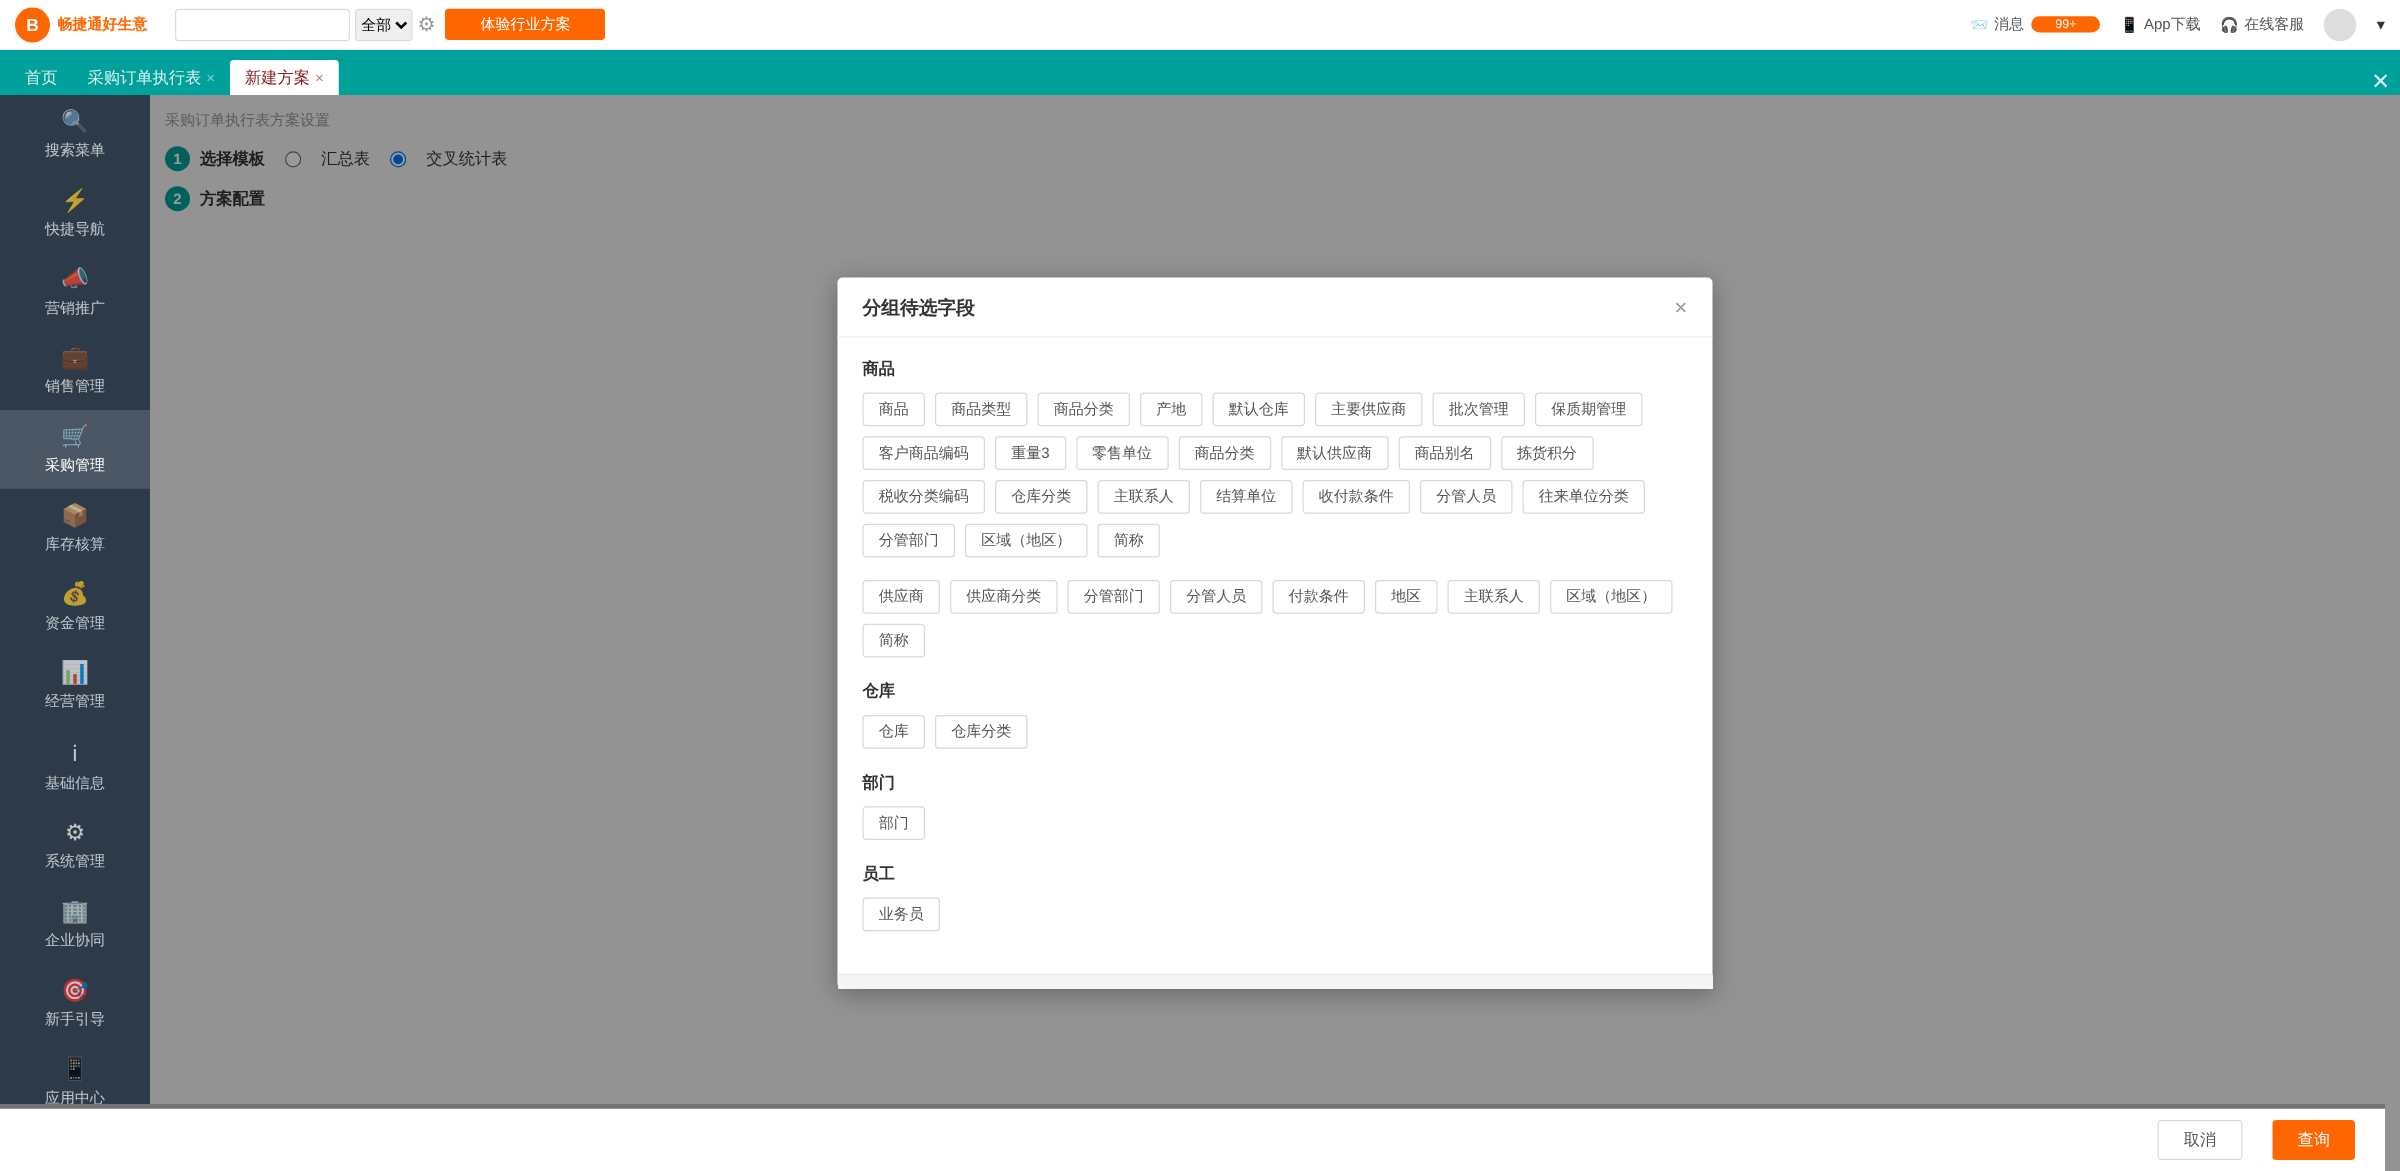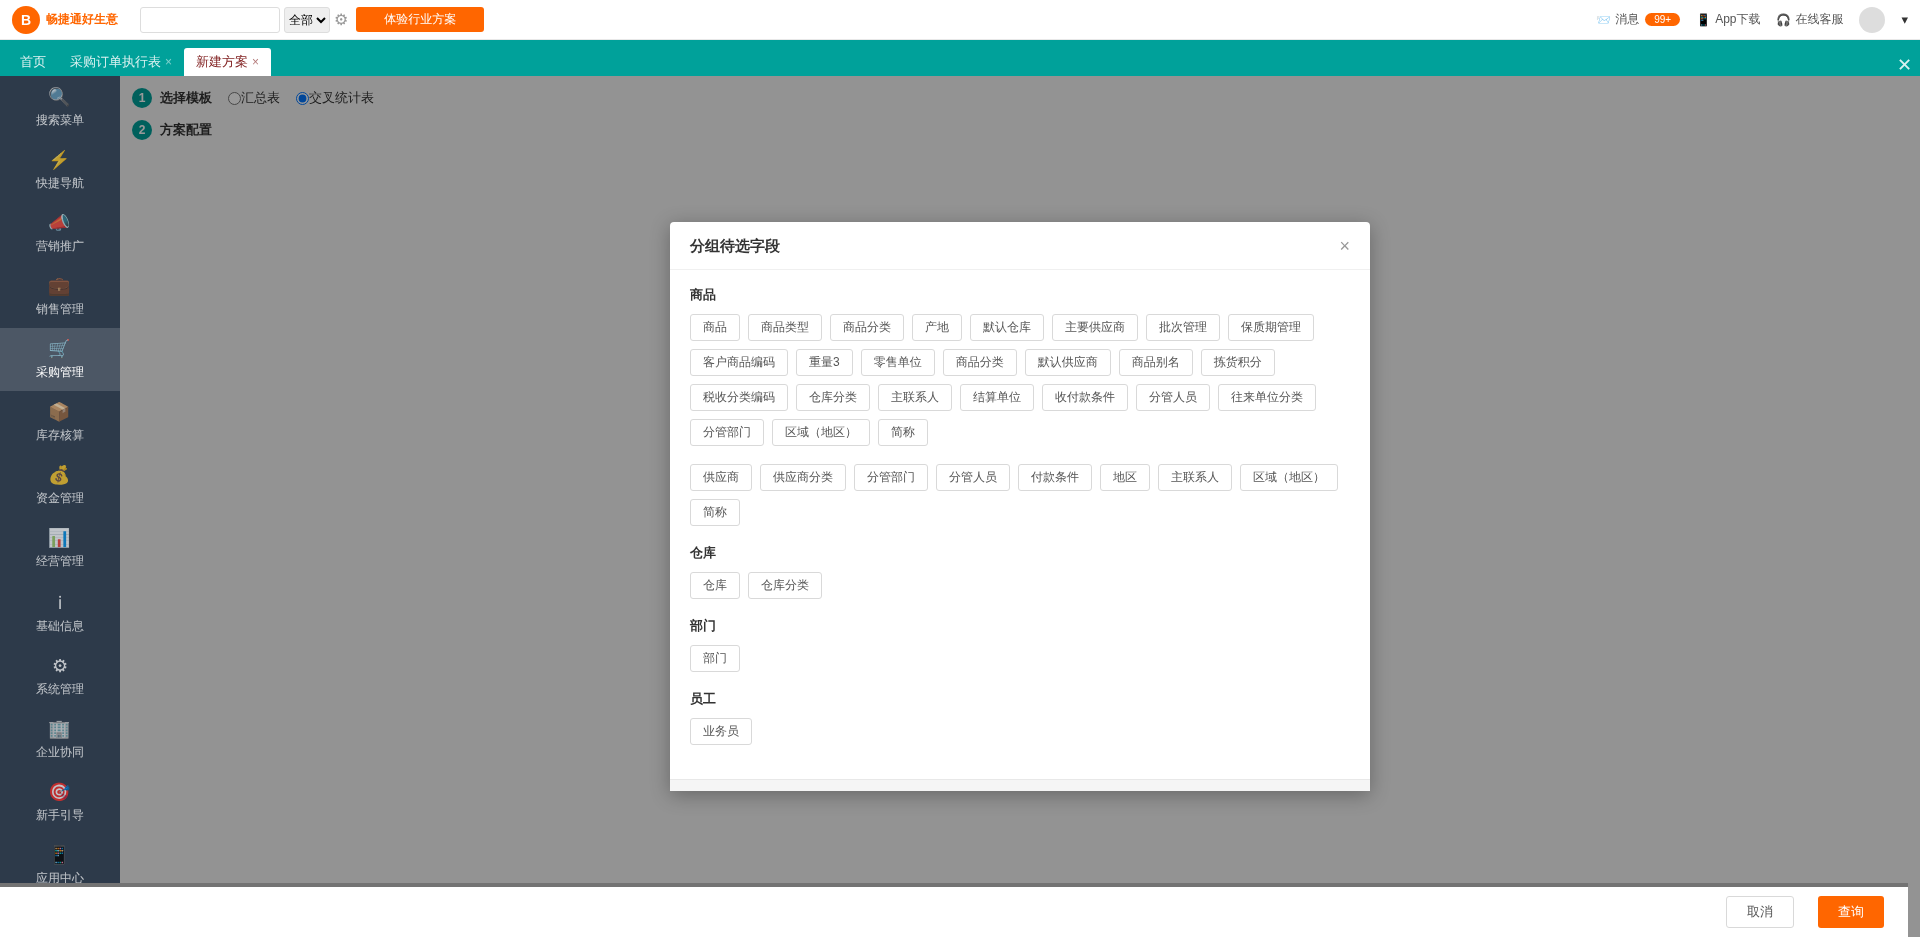--- a/index.html
+++ b/index.html
@@ -44,21 +44,21 @@
       background: #f60; color: #fff; border: none; border-radius: 3px;
       padding: 4px 28px; cursor: pointer; font-size: 12px;
     }
     .header-right {
       margin-left: auto;
       display: flex; align-items: center; gap: 16px;
     }
     .header-right-item { display: flex; align-items: center; gap: 4px; font-size: 12px; color: #555; cursor: pointer; }
     .badge {
       background: #f60; color: #fff; border-radius: 10px;
-      font-size: 10px; padding: 1px 9px; margin-left: 2px;
+      font-size: 10px; padding: 1px 19px; margin-left: 2px;
     }
     .user-avatar { width: 26px; height: 26px; background: #ddd; border-radius: 50%; }
 
     
     .nav-tabs {
       height: 36px;
       background: #00a19a;
       display: flex;
       align-items: flex-end;
       padding: 0 8px;
@@ -204,21 +204,21 @@
     .bg-page { padding: 0; }
     .page-breadcrumb { font-size: 12px; color: #999; margin-bottom: 12px; }
     .step-row { display: flex; align-items: center; gap: 8px; margin-bottom: 12px; }
     .step-num {
       width: 20px; height: 20px; background: #00a19a; color: #fff;
       border-radius: 50%; display: flex; align-items: center; justify-content: center;
       font-size: 12px; font-weight: bold; flex-shrink: 0;
     }
     .step-label { font-size: 13px; font-weight: 600; color: #333; }
     .radio-group { display: flex; align-items: center; gap: 16px; margin-left: 8px; }
-    .radio-item { display: flex; align-items: center; gap: 0; font-size: 13px; cursor: pointer; }
+    .radio-item { display: flex; align-items: center; gap: 16px; font-size: 13px; cursor: pointer; }
   </style>
 </head>
 <body>
 
 <div class="top-header">
   <div class="logo-area">
     <div class="logo-icon">B</div>
     <div class="logo-text">畅捷通好生意</div>
   </div>
   <div class="header-search">
@@ -318,20 +318,21 @@
   </div>
   <div class="sidebar-item">
     <span class="sidebar-icon">💬</span>
     <span>企业微信</span>
   </div>
 
 </div>
 
 <div class="main-content">
   <div class="bg-page">
+    <div class="page-breadcrumb">采购订单执行表方案设置</div>
     <div class="step-row">
       <div class="step-num">1</div>
       <span class="step-label">选择模板</span>
       <div class="radio-group">
         <label class="radio-item">
           <input type="radio" name="template" style="">
           <span>汇总表</span>
         </label>
         <label class="radio-item">
           <input type="radio" name="template" checked="" style="">

